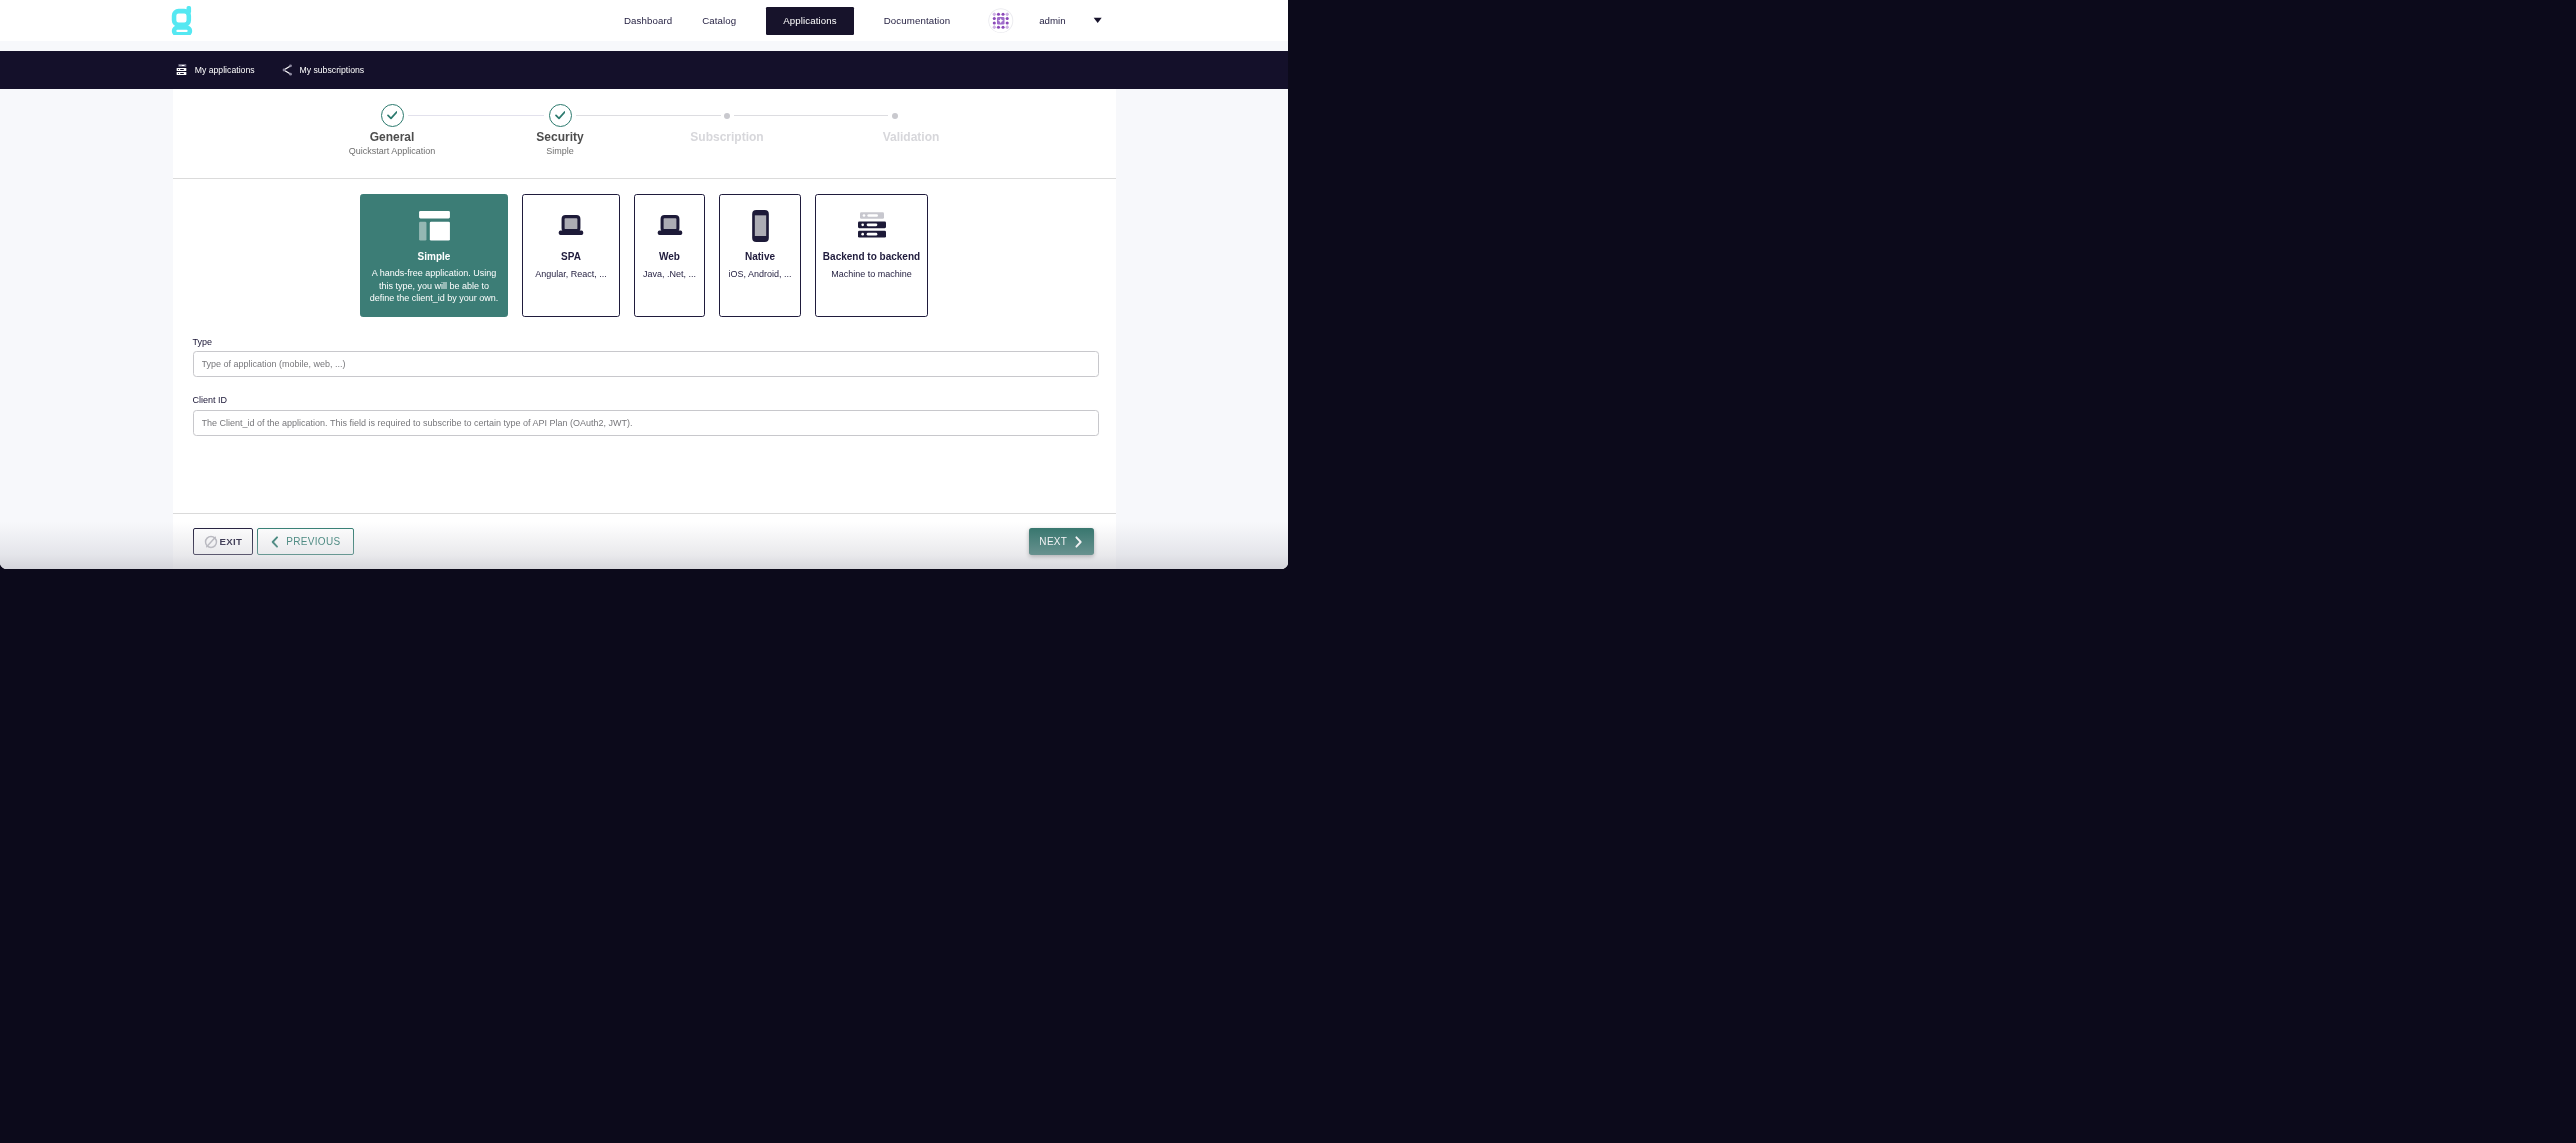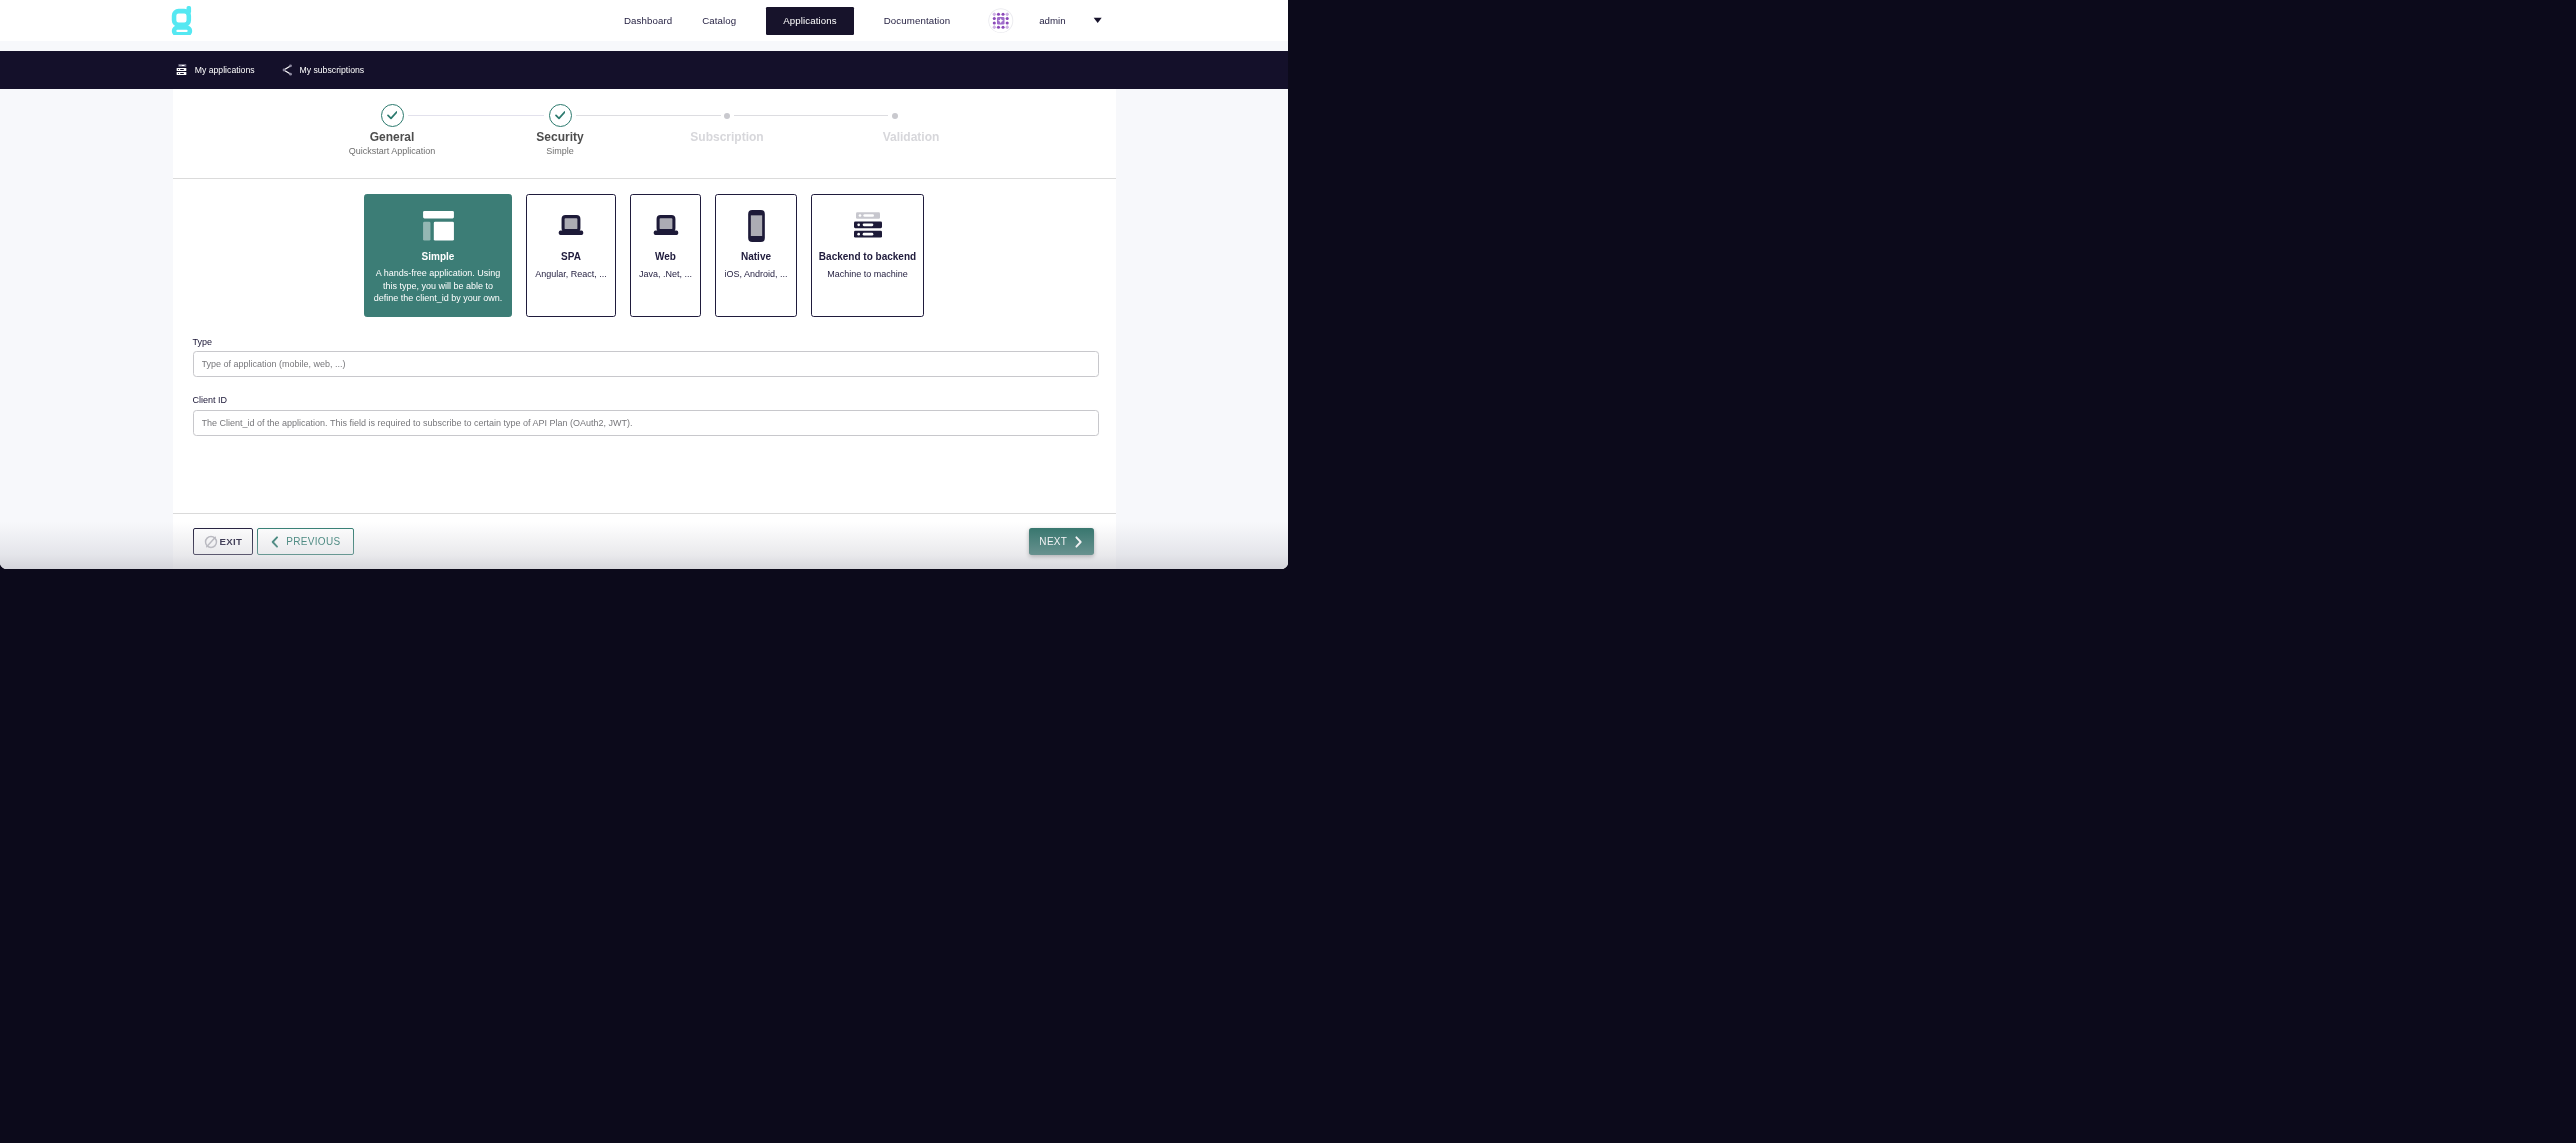--- a/index.html
+++ b/index.html
@@ -190,21 +190,21 @@
               <svg width="31" height="29.5" viewBox="0 0 46 44">
                 <rect x="0" y="0" width="46" height="11" rx="2" fill="#fff"></rect>
                 <rect x="0" y="16" width="11" height="28" rx="2" fill="#fff" opacity="0.45"></rect>
                 <rect x="16" y="16" width="30" height="28" rx="2" fill="#fff"></rect>
               </svg>
             </div>
             <div class="card-title">Simple</div>
             <div class="card-desc">A hands-free application. Using this type, you will be able to define the client_id by your own.</div>
           </div>
 
-          <div class="card" style="width:90px;">
+          <div class="card" style="width:98px;">
             <div class="iconbox">
               <svg width="28" height="23.5" viewBox="0 0 46 38">
                 <rect x="10" y="4" width="26" height="23" rx="4" fill="#ACACB4" stroke="#1D1A38" stroke-width="5"></rect>
                 <rect x="3" y="27" width="40" height="7" rx="2.5" fill="#1D1A38"></rect>
               </svg>
             </div>
             <div class="card-title">SPA</div>
             <div class="card-desc">Angular, React, ...</div>
           </div>
 

